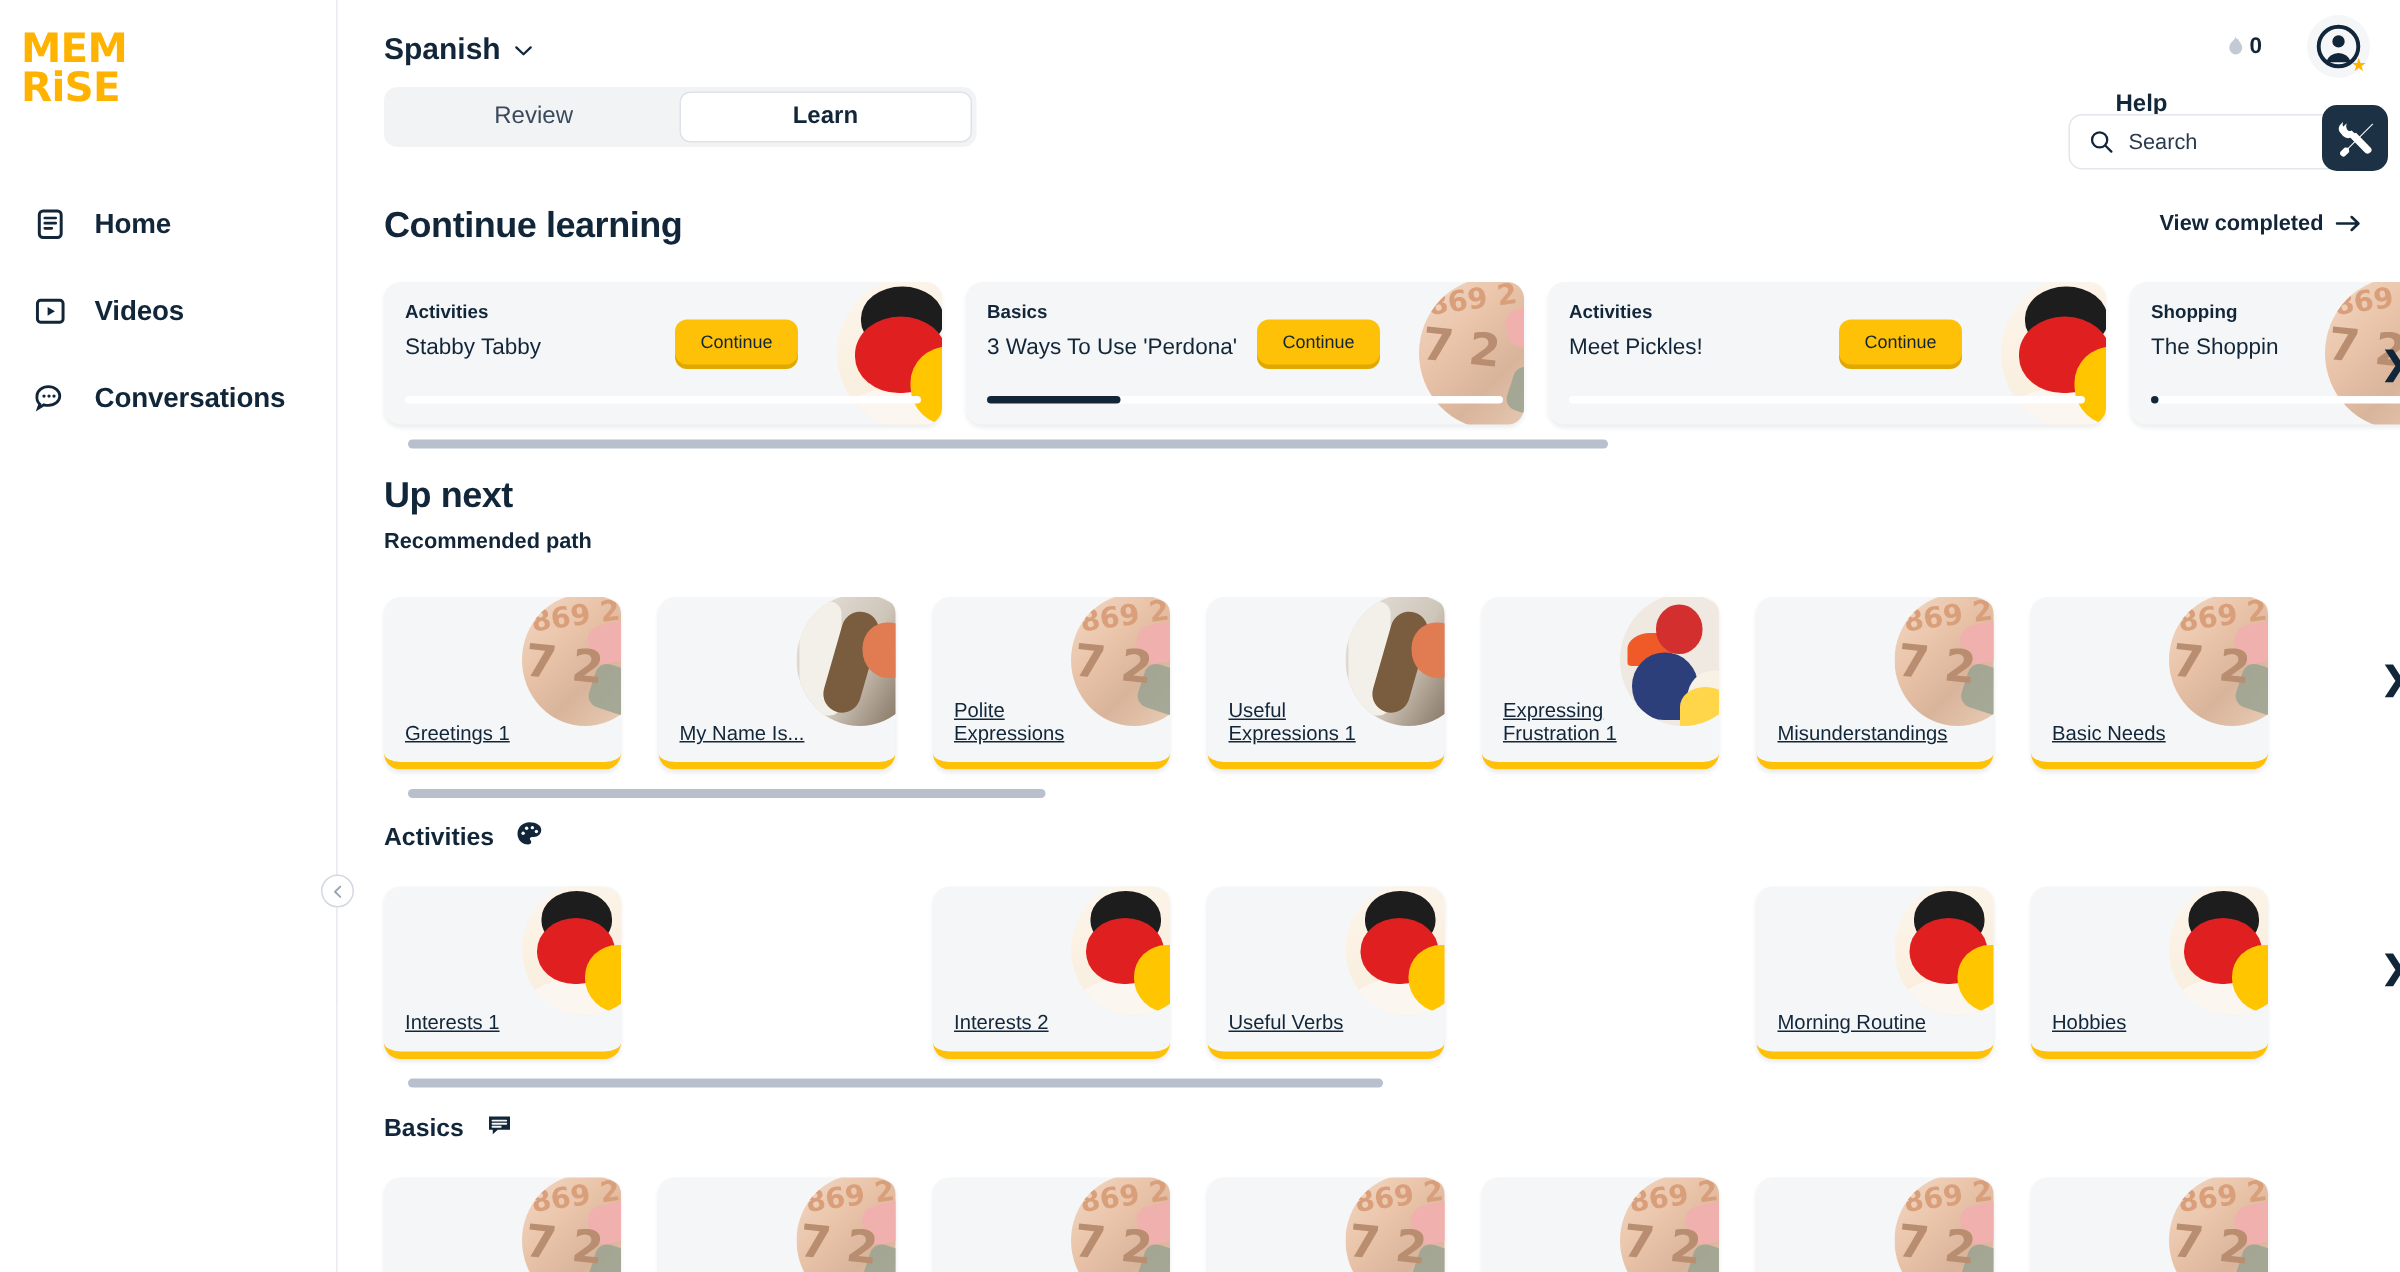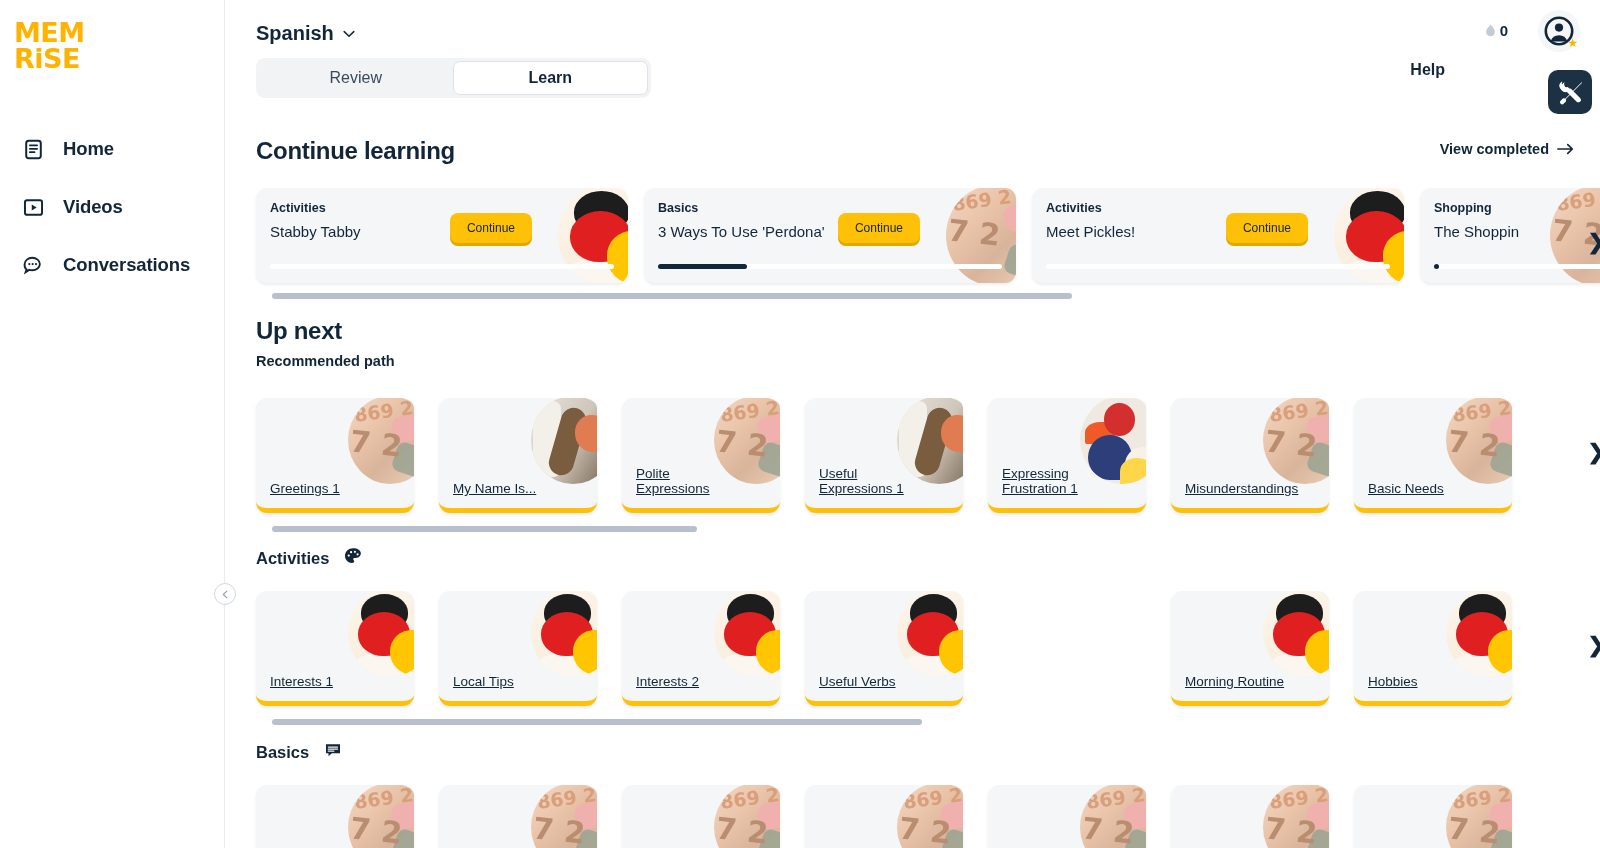--- a/index.html
+++ b/index.html
@@ -331,20 +331,27 @@
 
     <div class="tabs" id="tabs">
         <div class="tab">
           <span>Review</span>
         </div>
         <div class="tab active">
           <span>Learn</span>
         </div>
       </div>
 
+    <div class="search-box">
+      <svg width="17" height="17" viewBox="0 0 18 18">
+        <circle cx="7.6" cy="7.6" r="5.7" fill="none" stroke="#12263a" stroke-width="1.7"></circle>
+        <path d="M12 12 L16.4 16.4" stroke="#12263a" stroke-width="1.7" stroke-linecap="round"></path>
+      </svg>
+      <input type="text" placeholder="Search" style="">
+    </div>
 
     <div class="tools-btn">
       <svg width="25" height="25" viewBox="0 0 26 26">
         <path d="M3.4 4.4 L6.2 1.8 a5 5 0 0 0 6.4 6.6 L22.6 18.6 a2.4 2.4 0 0 1-3.4 3.4 L9 11.8 A5 5 0 0 1 2.4 5.4z" fill="#fff" transform="translate(0.6,0.4)"></path>
         <path d="M22.4 2.2 L17.6 7 l-9.2 9.2 -2.2-0.5 -3.4 3.4 a2.6 2.6 0 0 0 3.6 3.6 l3.4-3.4 -0.4-2.2 L18.6 8 l4.8-4.8z" fill="#fff" opacity="0"></path>
         <path d="M20.6 1.6 L15.2 7 l3.6 3.6 5.4-5.4 a6 6 0 0 1-3.6-3.6z" fill="#fff" opacity="0"></path>
         <g fill="#fff">
           <path d="M21.8 2.2 L2.6 21.3 a2.3 2.3 0 0 0 3.3 3.3 L25 5.5 z" opacity="0"></path>
         </g>
         <path d="M1.9 3.6 L4.3 1.2 a4.6 4.6 0 0 0 5.9 6 L22.3 19.2 a2.2 2.2 0 1 1-3.1 3.1 L7.3 10.3 A4.6 4.6 0 0 1 1.9 3.6z" fill="#fff"></path>
@@ -512,31 +519,20 @@
             <div class="s-thumb">
               <div class="art art-bird">
                 <div class="plate"></div>
                 <div class="head"></div>
                 <div class="body"></div>
                 <div class="yellow"></div>
               </div>
             </div>
             <div class="s-title">Interests 1</div>
           </div>
-          <div class="s-card" style="left:183px">
-            <div class="s-thumb">
-              <div class="art art-bird">
-                <div class="plate"></div>
-                <div class="head"></div>
-                <div class="body"></div>
-                <div class="yellow"></div>
-              </div>
-            </div>
-            <div class="s-title">Local Tips</div>
-          </div>
           <div class="s-card" style="left:366px">
             <div class="s-thumb">
               <div class="art art-bird">
                 <div class="plate"></div>
                 <div class="head"></div>
                 <div class="body"></div>
                 <div class="yellow"></div>
               </div>
             </div>
             <div class="s-title">Interests 2</div>

